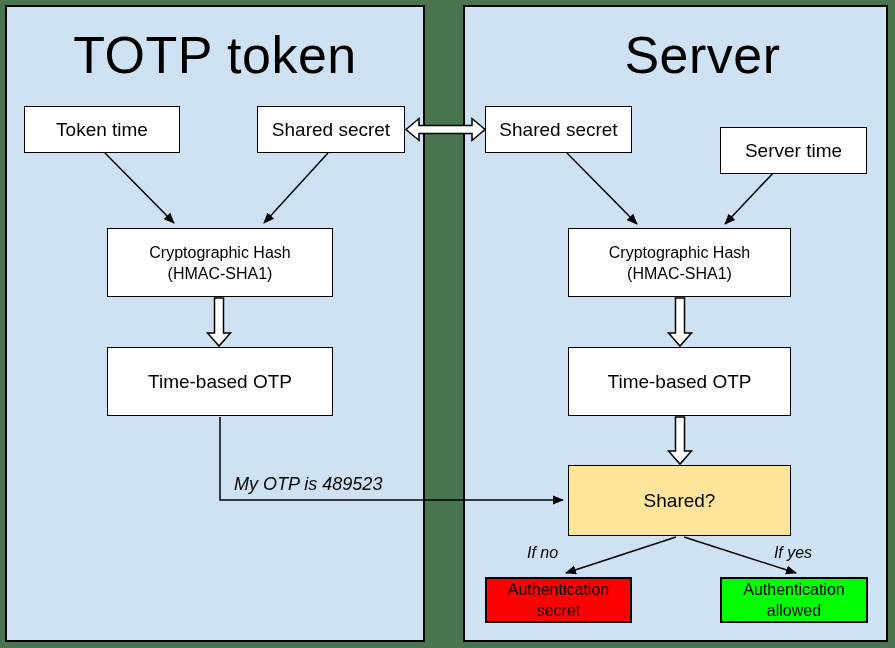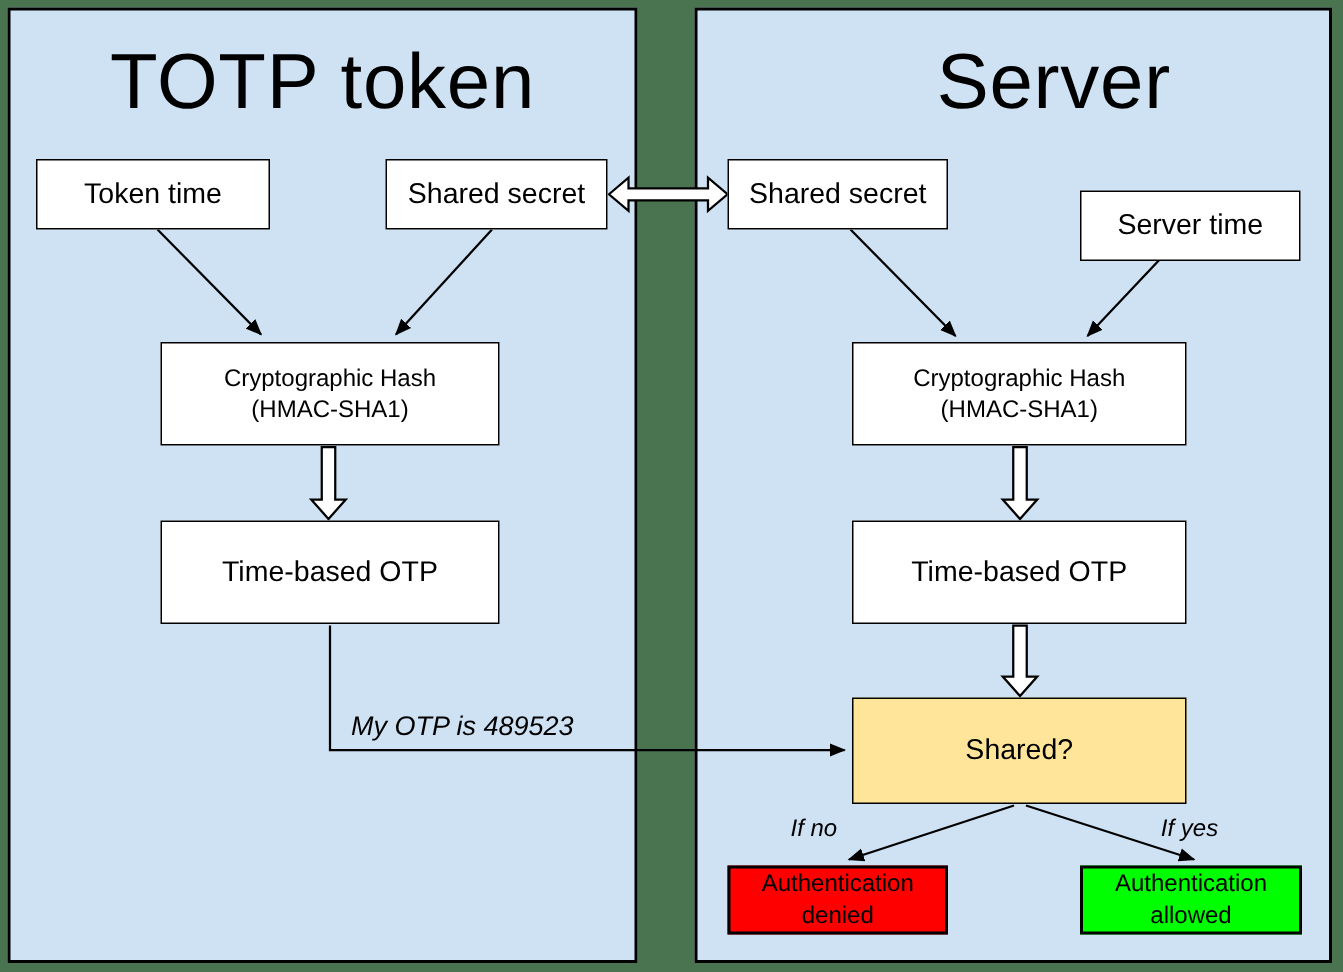--- a/index.html
+++ b/index.html
@@ -122,21 +122,21 @@
     <span>(HMAC-SHA1)</span>
   </div>
   <div class="node n-otp-right">
     <span>Time-based OTP</span>
   </div>
   <div class="node equal n-equal">
     <span>Shared?</span>
   </div>
   <div class="node denied n-denied">
     <span>Authentication</span>
-    <span>denied</span>
+    <span>secret</span>
   </div>
   <div class="node allowed n-allowed">
     <span>Authentication</span>
     <span>allowed</span>
   </div>
 
   <div class="ann ann-otp">My OTP is 489523</div>
   <div class="ann ann-ifno">If no</div>
   <div class="ann ann-ifyes">If yes</div>
 

